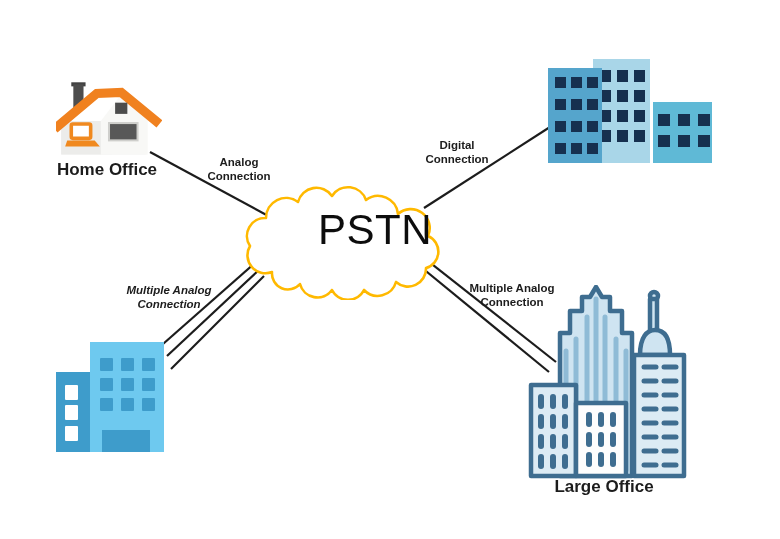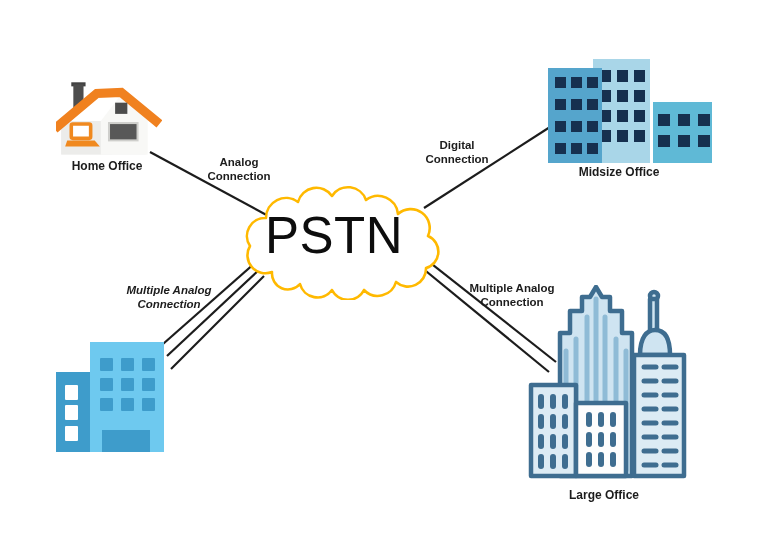--- a/index.html
+++ b/index.html
@@ -2,33 +2,33 @@
 <html><head>
 <meta charset="utf-8">
 <style>
   html,body{margin:0;padding:0;background:#fff;}
   .canvas{
     position:relative;width:780px;height:539px;background:#ffffff;overflow:hidden;
     font-family:"Liberation Sans","DejaVu Sans",sans-serif;color:#1f1f1f;
   }
   .layer{position:absolute;left:0;top:0;width:780px;height:539px;}
   .node-label{
-    position:absolute;font-size:12px;font-weight:600;color:#1c1c1c;
+    position:absolute;font-size:17px;font-weight:600;color:#1c1c1c;
     text-align:center;line-height:1.15;white-space:nowrap;
   }
   .conn-label{
     position:absolute;font-size:11.5px;font-weight:600;color:#1c1c1c;
     text-align:center;line-height:1.22;
   }
   .icon-wrap{position:absolute;}
   .cloud-wrap{position:absolute;left:236px;top:184px;width:208px;height:116px;}
   .cloud-wrap svg{position:absolute;left:0;top:0;}
   .cloud-label{
-    position:absolute;left:0;top:22px;width:196px;text-align:center;
-    font-size:51px;font-weight:400;letter-spacing:0.5px;color:#0d0d0d;
+    position:absolute;left:0;top:22px;width:196px;text-align:right;
+    font-size:42px;font-weight:400;letter-spacing:0.5px;color:#0d0d0d;
   }
 </style>
 </head>
 <body>
 
 <div class="canvas">
 
   <svg class="layer" width="780" height="539" viewBox="0 0 780 539">
     <g stroke="#1c1c1c" stroke-width="2.2" fill="none">
       <line x1="150" y1="152" x2="272" y2="218"></line>
@@ -119,21 +119,20 @@
       <g fill="#16304f">
         <rect x="110" y="56" width="12" height="12"></rect>
           <rect x="130" y="56" width="12" height="12"></rect>
           <rect x="150" y="56" width="12" height="12"></rect>
         <rect x="110" y="77" width="12" height="12"></rect>
           <rect x="130" y="77" width="12" height="12"></rect>
           <rect x="150" y="77" width="12" height="12"></rect>
       </g>
     </svg>
   </div>
-  <div class="node-label" style="left:559px;top:166px;width:120px;">Midsize Office</div>
 
   <div class="icon-wrap" style="left:56px;top:342px;">
     <svg width="112" height="110" viewBox="0 0 112 110">
       <rect x="0" y="30" width="36" height="80" fill="#3e9ccb"></rect>
       <g fill="#ffffff">
         <rect x="9" y="43" width="13" height="15" rx="1"></rect>
         <rect x="9" y="63" width="13" height="15" rx="1"></rect>
         <rect x="9" y="84" width="13" height="15" rx="1"></rect>
       </g>
       <rect x="34" y="0" width="74" height="110" fill="#6ec9ef"></rect>
@@ -212,20 +211,20 @@
           <line x1="85" y1="130" x2="85" y2="139"></line>
         <line x1="61" y1="150" x2="61" y2="159"></line>
           <line x1="73" y1="150" x2="73" y2="159"></line>
           <line x1="85" y1="150" x2="85" y2="159"></line>
         <line x1="61" y1="170" x2="61" y2="179"></line>
           <line x1="73" y1="170" x2="73" y2="179"></line>
           <line x1="85" y1="170" x2="85" y2="179"></line>
       </g>
     </svg>
   </div>
-  <div class="node-label" style="left:544px;top:477px;width:120px;margin-top:12px;">Large Office</div>
+  <div class="node-label" style="left:544px;top:477px;width:120px;">Large Office</div>
 
   <div class="conn-label" style="left:197px;top:155px;width:84px;">Analog Connection</div>
   <div class="conn-label" style="left:413px;top:138px;width:88px;">Digital Connection</div>
   <div class="conn-label" style="left:113px;top:283px;width:112px;font-style:italic;">Multiple Analog Connection</div>
   <div class="conn-label" style="left:456px;top:281px;width:112px;">Multiple Analog Connection</div>
 
 </div>
 
 </body></html>

